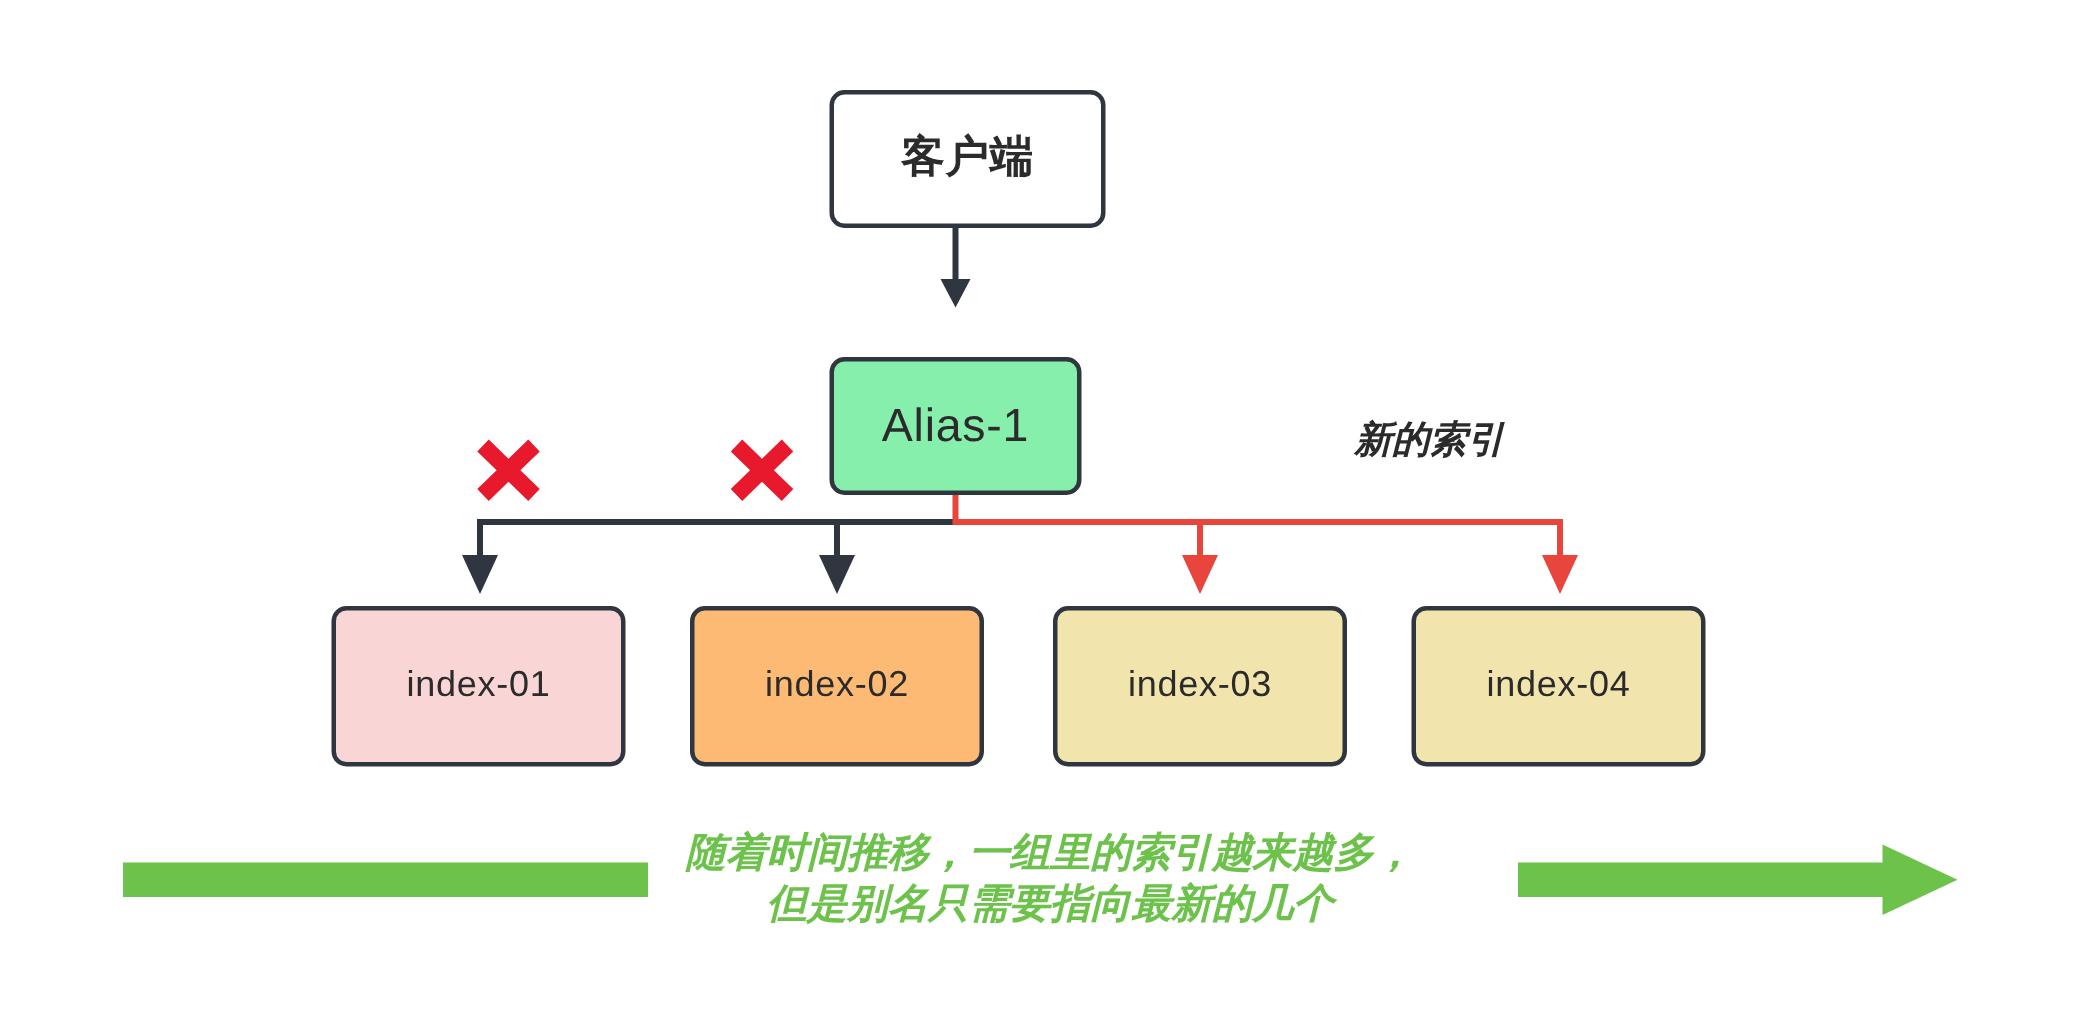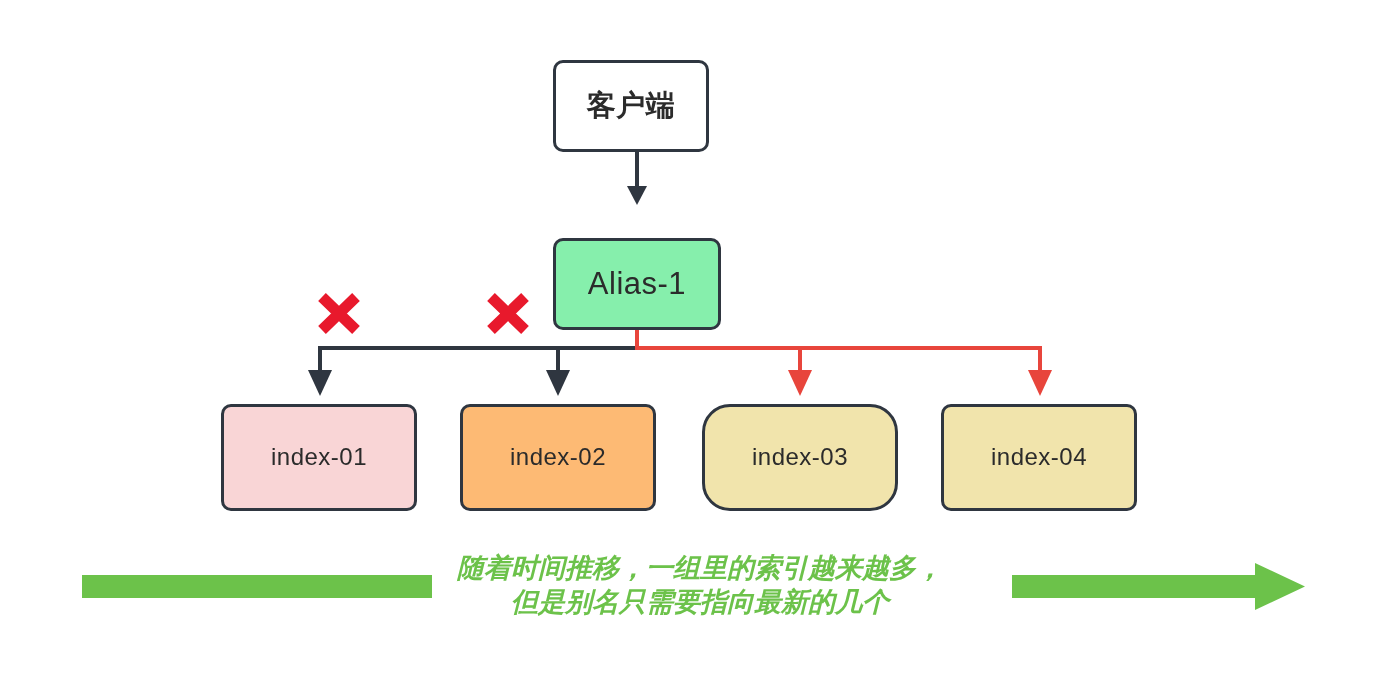--- a/index.html
+++ b/index.html
@@ -35,21 +35,21 @@
   }
   .node-label {
     display: block;
     text-align: center;
     line-height: 1.1;
   }
 
   #node-client {
     left: 553px;
     top: 60px;
-    width: 156px;
+    width: 184px;
     height: 92px;
     background: #ffffff;
     font-size: 29px;
     font-weight: 600;
   }
   #node-alias {
     left: 553px;
     top: 203px;
     width: 168px;
     height: 92px;
@@ -60,21 +60,21 @@
   }
   .node-index {
     top: 404px;
     width: 196px;
     height: 107px;
     font-size: 24px;
     font-weight: 400;
   }
   #node-index-01 { left: 221px; background: #f9d5d6; }
   #node-index-02 { left: 460px; background: #fdba74; }
-  #node-index-03 { left: 702px; background: #f1e4ac; border-radius: 28px; }
+  #node-index-03 { left: 702px; background: #f1e4ac; }
   #node-index-04 { left: 941px; background: #f1e4ac; }
 
   .annotation {
     position: absolute;
     font-style: italic;
     font-weight: bold;
     line-height: 1.25;
     user-select: none;
   }
   #annotation-alias-note {
@@ -159,18 +159,19 @@
 
 <div class="node node-index" id="node-index-03">
   <span class="node-label">index-03</span>
 </div>
 
 <div class="node node-index" id="node-index-04">
   <span class="node-label">index-04</span>
 </div>
 
 <div class="annotation" id="annotation-alias-note">
+  <span class="annotation-line">新的索引</span>
 </div>
 
 <div class="annotation" id="annotation-timeline">
   <span class="annotation-line">随着时间推移，一组里的索引越来越多，</span>
   <span class="annotation-line">但是别名只需要指向最新的几个</span>
 </div>
 
 </body></html>

